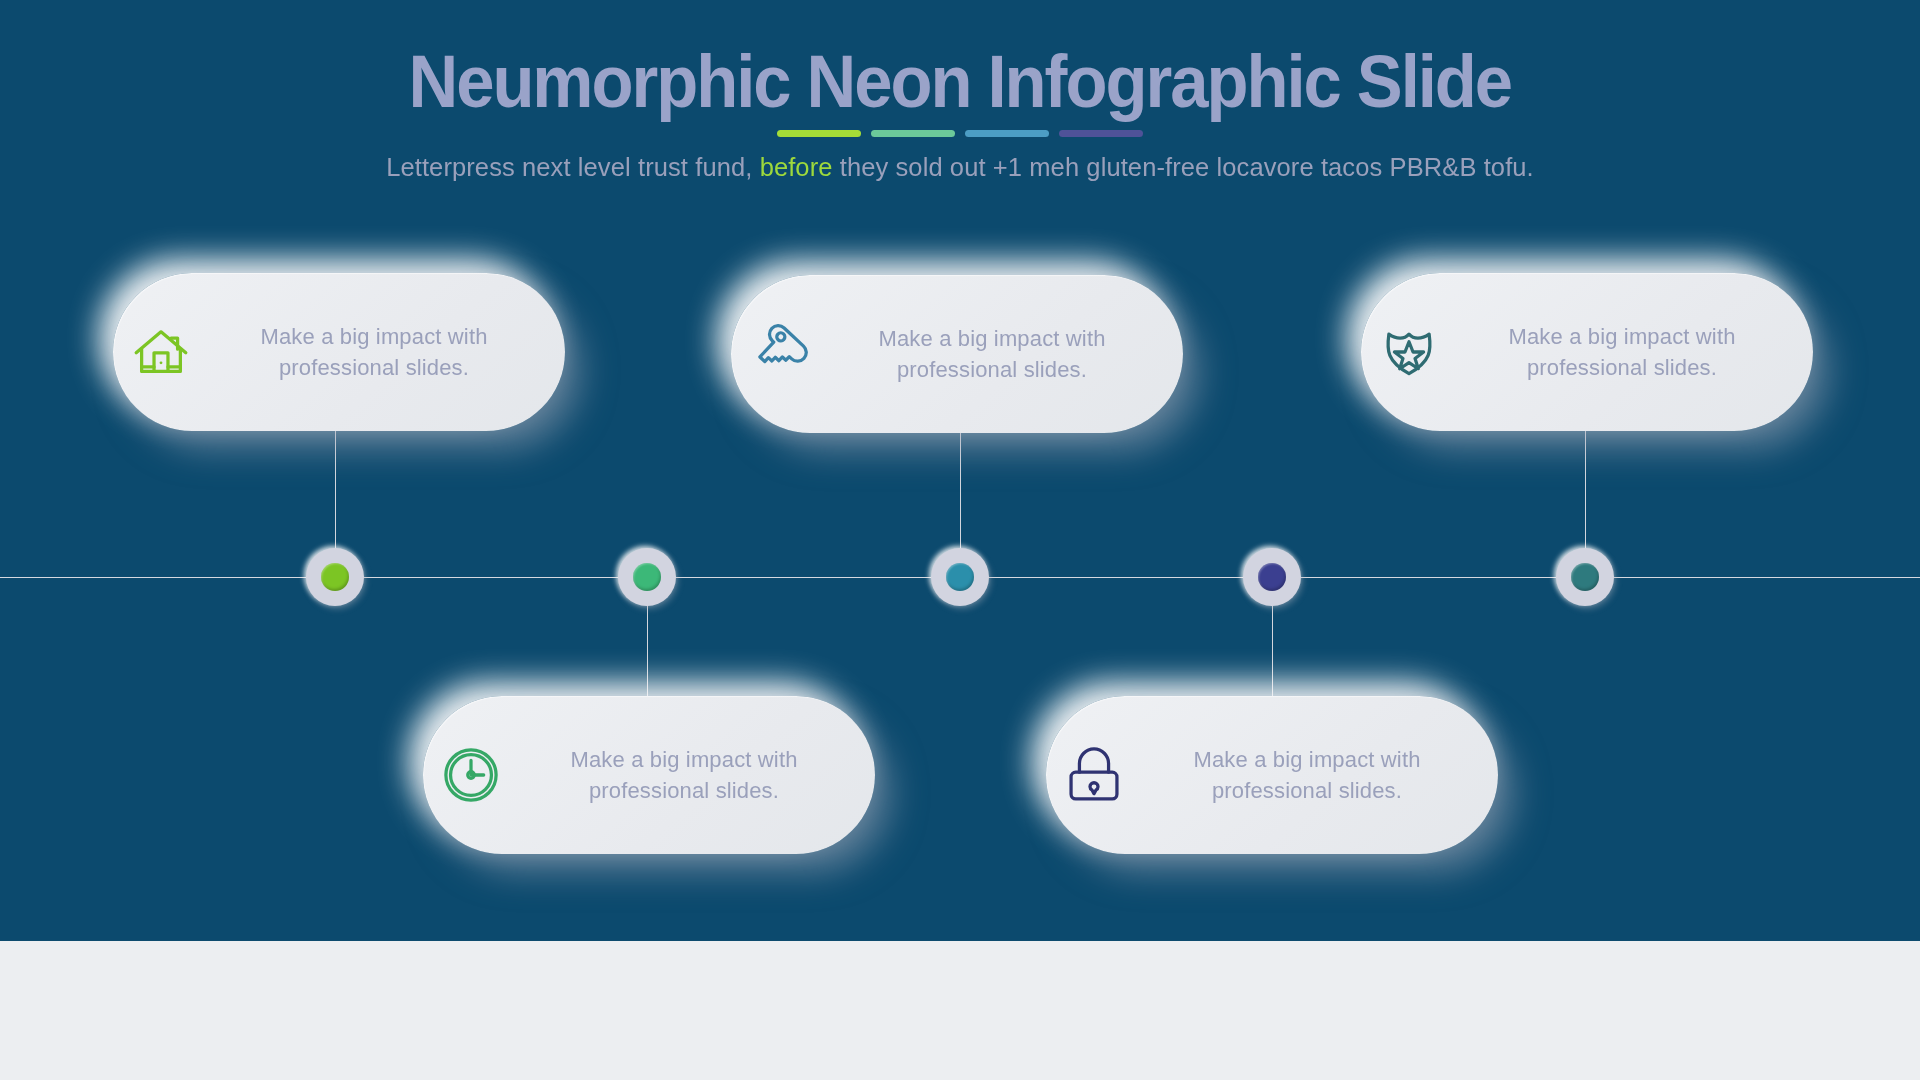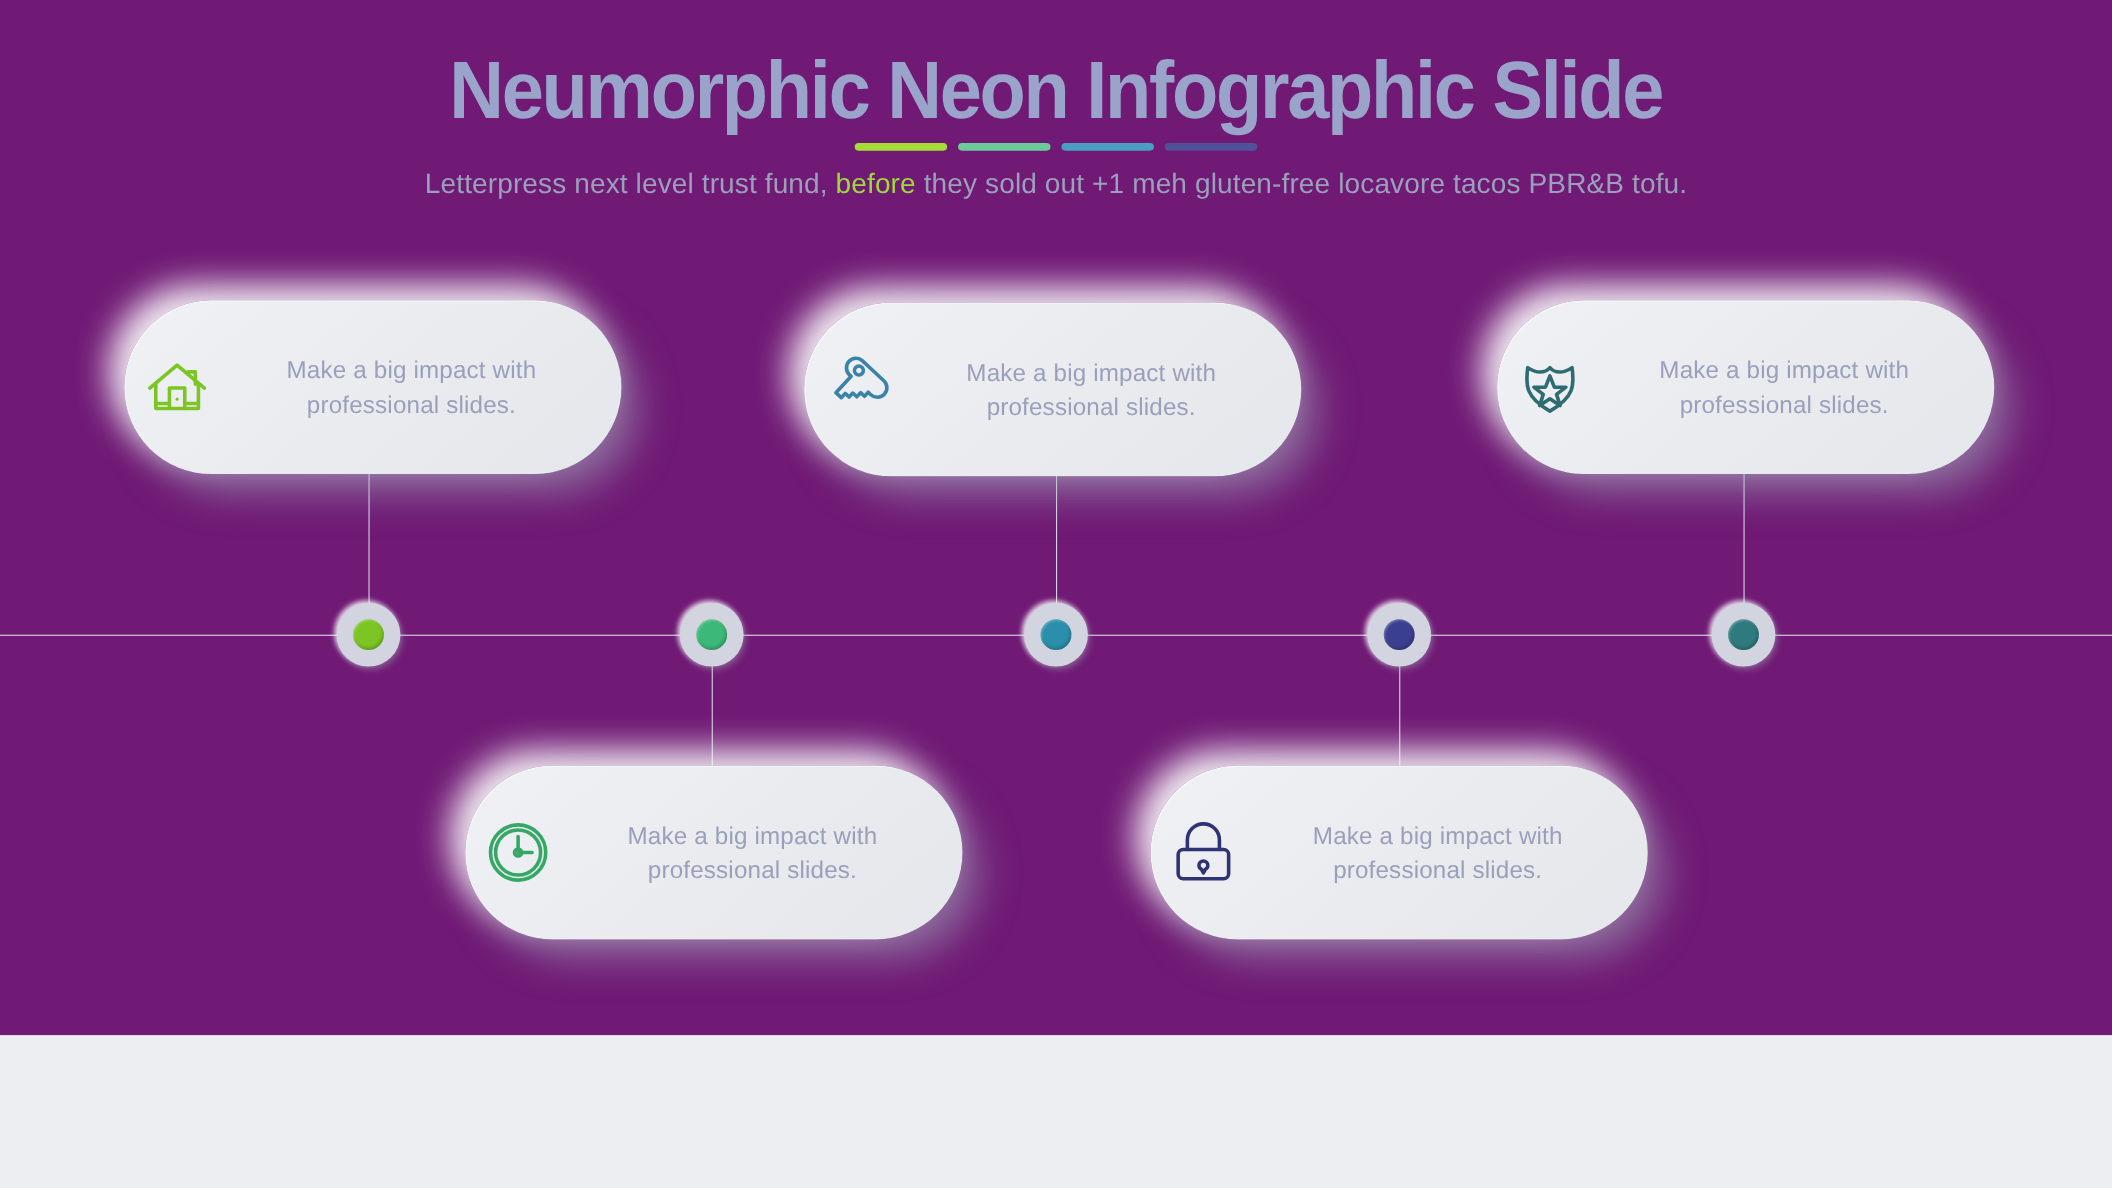--- a/index.html
+++ b/index.html
@@ -2,21 +2,21 @@
 <html><head>
 <meta charset="utf-8">
 <style>
   * { margin:0; padding:0; box-sizing:border-box; }
   html, body {
     width:1920px; height:1080px;
     background:#eceef1;
     font-family:"Liberation Sans", sans-serif;
     overflow:hidden;
   }
-  #slide { position:relative; width:1920px; height:941px; background:#701a75; }
+  #slide { position:relative; width:1920px; height:941px; background:#0c4a6e; }
 
   
   #header { position:absolute; top:0; left:0; width:1920px; text-align:center; }
 
   #title-wrap { position:relative; display:inline-block; margin-top:44px; }
   #page-title {
     font-family:"Liberation Sans Narrow","Liberation Sans", sans-serif;
     font-weight:bold;
     font-size:74px;
     line-height:1.02;

